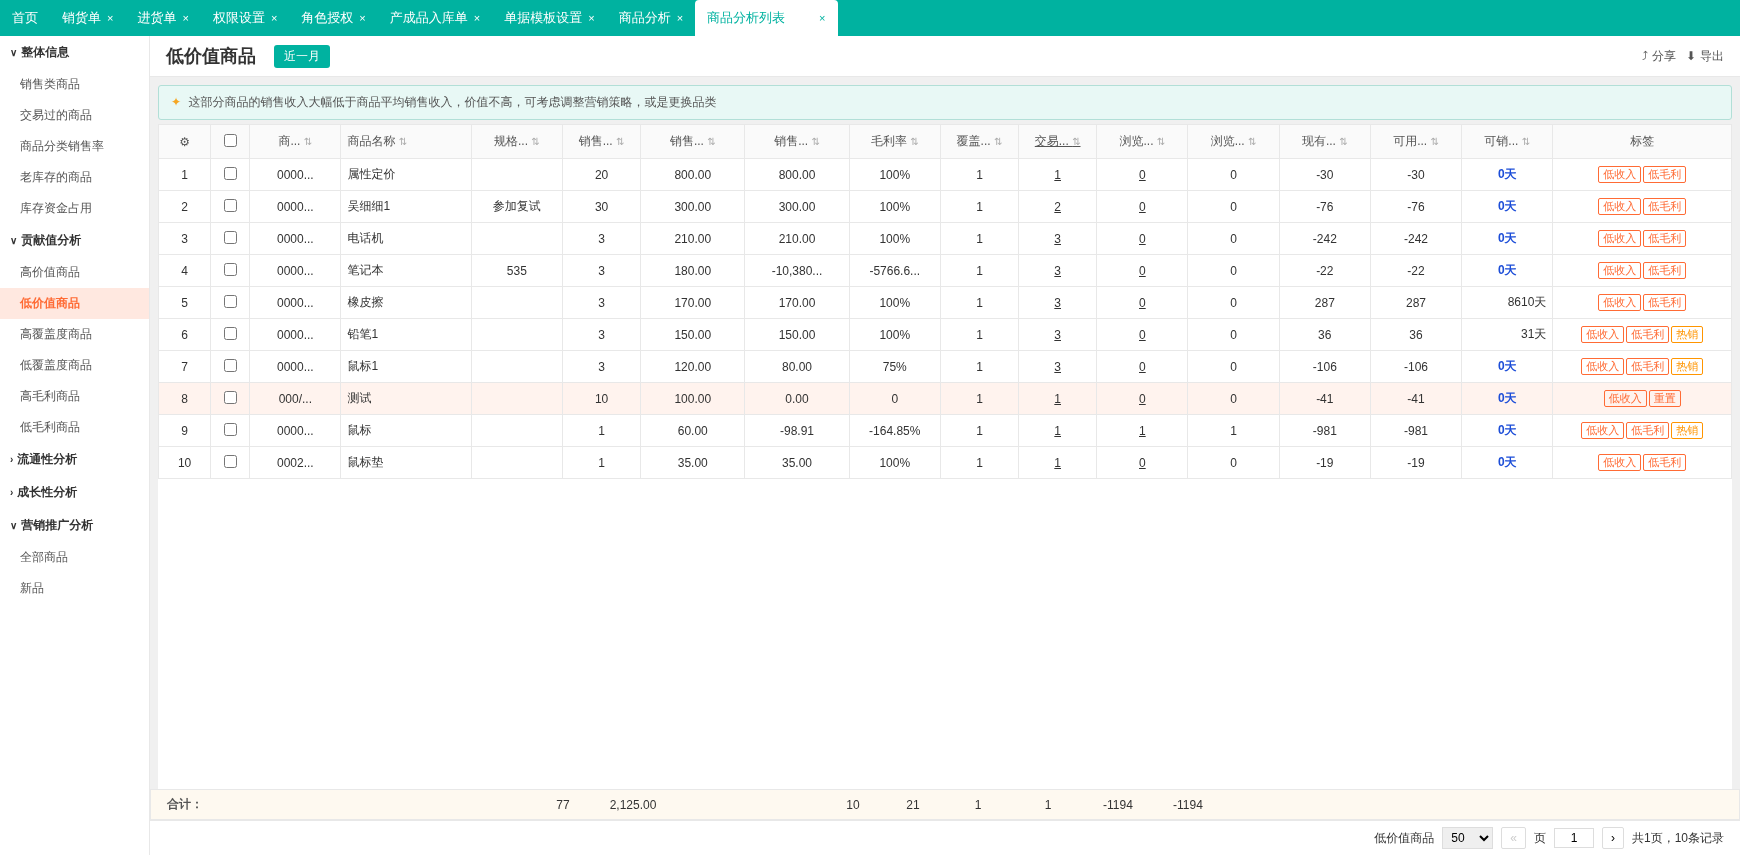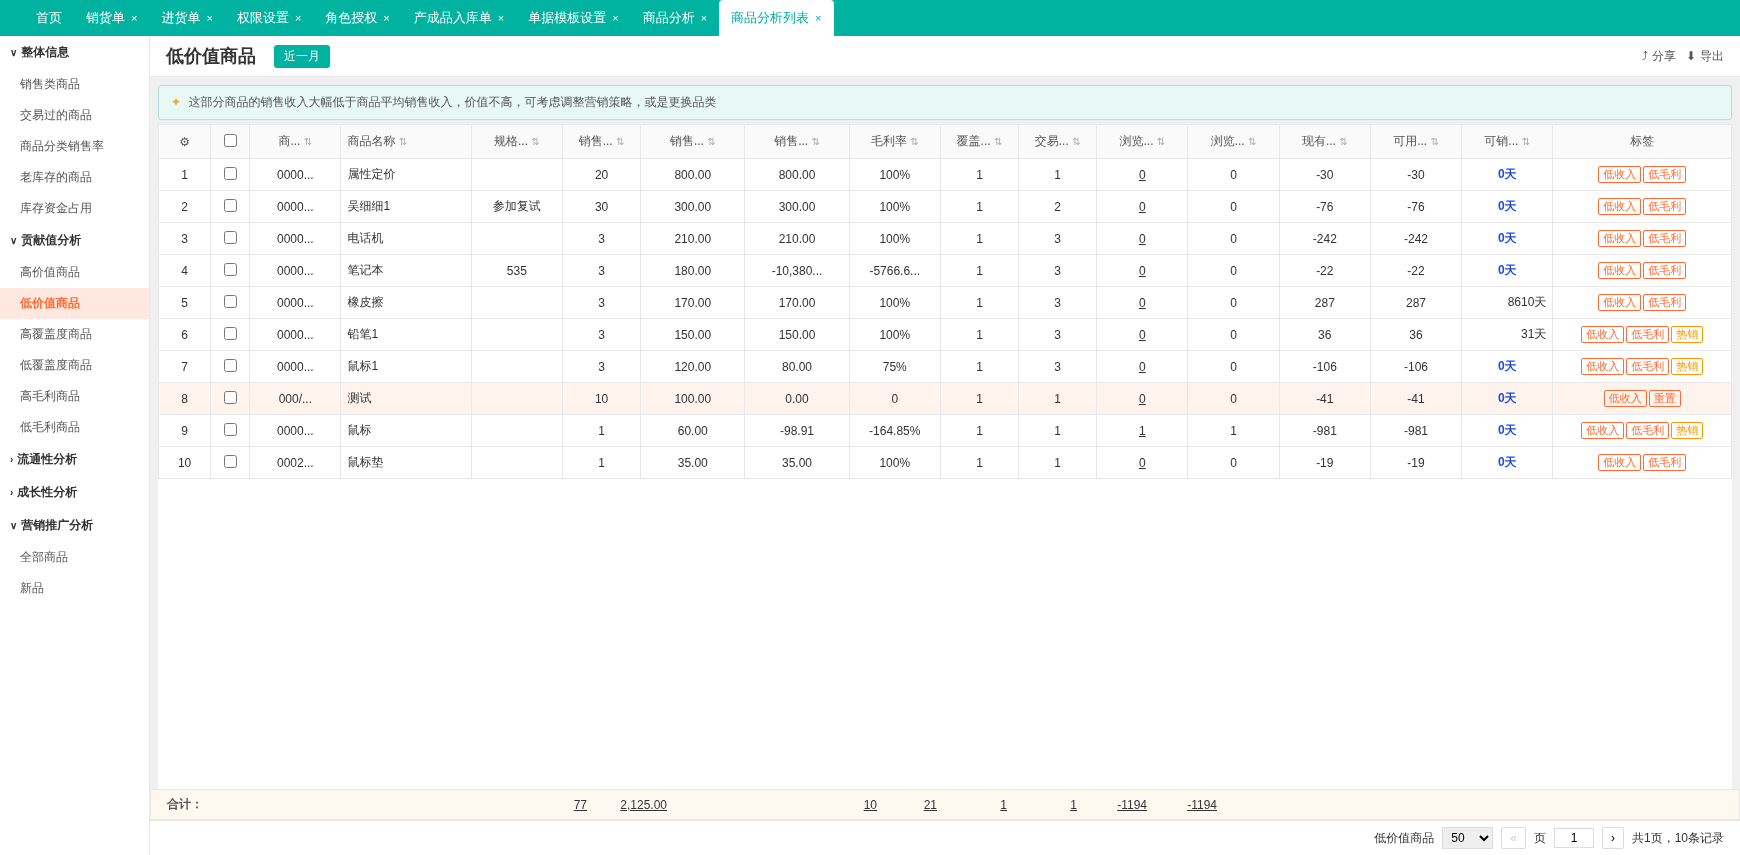--- a/index.html
+++ b/index.html
@@ -1,21 +1,21 @@
 <!DOCTYPE html>
 <html><head>
   <meta charset="utf-8">
   <style>
     * { box-sizing: border-box; margin: 0; padding: 0; }
     body { font-family: 'Microsoft YaHei', Arial, sans-serif; font-size: 12px; background: #f5f5f5; color: #333; height: 855px; overflow: hidden; display: flex; flex-direction: column; }
 
     
-    .top-nav { background: #00b2a0; display: flex; align-items: center; height: 36px; padding: 0 24px; flex-shrink: 0; }
+    .top-nav { background: #00b2a0; display: flex; align-items: center; height: 36px; padding: 0 0; flex-shrink: 0; }
     .top-nav .nav-item { color: #fff; padding: 0 12px; height: 36px; display: flex; align-items: center; cursor: pointer; font-size: 13px; white-space: nowrap; }
-    .top-nav .nav-item.active { background: #fff; color: #00b2a0; border-radius: 4px 4px 0 0; }
+    .top-nav .nav-item.active { background: #fff; color: #00b2a0; border-radius: 4px 4px 0 0; gap: 28px; }
     .top-nav .nav-item .close-icon { margin-left: 6px; font-size: 11px; color: inherit; }
     .top-nav .home { font-size: 13px; }
 
     
     .main-layout { display: flex; flex: 1; overflow: hidden; }
 
     
     .sidebar { width: 150px; background: #fff; border-right: 1px solid #e8e8e8; overflow-y: auto; flex-shrink: 0; }
     .sidebar-section-title { padding: 8px 10px; color: #333; font-weight: bold; font-size: 12px; display: flex; align-items: center; cursor: pointer; }
     .sidebar-section-title .arrow { margin-right: 4px; font-size: 10px; }
@@ -58,40 +58,40 @@
     .tag-warn { color: #ff6b35; border-color: #ff6b35; background: #fff3ee; }
 
     .days-0 { color: #1d4ed8; font-weight: bold; }
     .days-normal { color: #333; text-align: right; }
     .underline { text-decoration: underline; cursor: pointer; }
 
     
     .table-footer { background: #fef9f0; border: 1px solid #e8e8e8; padding: 6px 16px; display: flex; align-items: center; font-size: 12px; flex-shrink: 0; }
     .footer-label { color: #555; margin-right: 20px; font-weight: bold; }
     .footer-values { display: flex; gap: 0; flex: 1; }
-    .footer-cell { text-align: right; padding: 0 6px; text-decoration: underline; }
+    .footer-cell { text-align: center; padding: 0 6px; }
 
     
     .pagination { background: #fff; border-top: 1px solid #e8e8e8; padding: 6px 16px; display: flex; align-items: center; justify-content: flex-end; gap: 8px; font-size: 12px; flex-shrink: 0; }
     .pagination select { border: 1px solid #ddd; padding: 2px 4px; font-size: 12px; }
     .page-btn { border: 1px solid #ddd; background: #fff; padding: 3px 8px; cursor: pointer; border-radius: 2px; font-size: 12px; }
     .page-btn:disabled { color: #ccc; cursor: not-allowed; }
     .page-input { border: 1px solid #ddd; width: 40px; text-align: center; padding: 2px 4px; font-size: 12px; }
 
     .col-num { width: 40px; }
     .col-check { width: 30px; }
     .col-code { width: 70px; }
     .col-name { width: 100px; text-align: left; }
     .col-spec { width: 70px; }
     .col-sales-qty { width: 60px; }
     .col-sales-amt { width: 80px; }
     .col-sales-avg { width: 80px; }
     .col-margin { width: 70px; }
     .col-cover { width: 60px; }
-    .col-trade { width: 60px; }
+    .col-trade { width: 60px; text-decoration: underline; }
     .col-view1 { width: 70px; }
     .col-view2 { width: 70px; }
     .col-curr { width: 70px; }
     .col-avail { width: 70px; }
     .col-sell { width: 70px; }
     .col-tag { width: 120px; }
     .th-sort { cursor: pointer; }
   </style>
 </head>
 <body>

